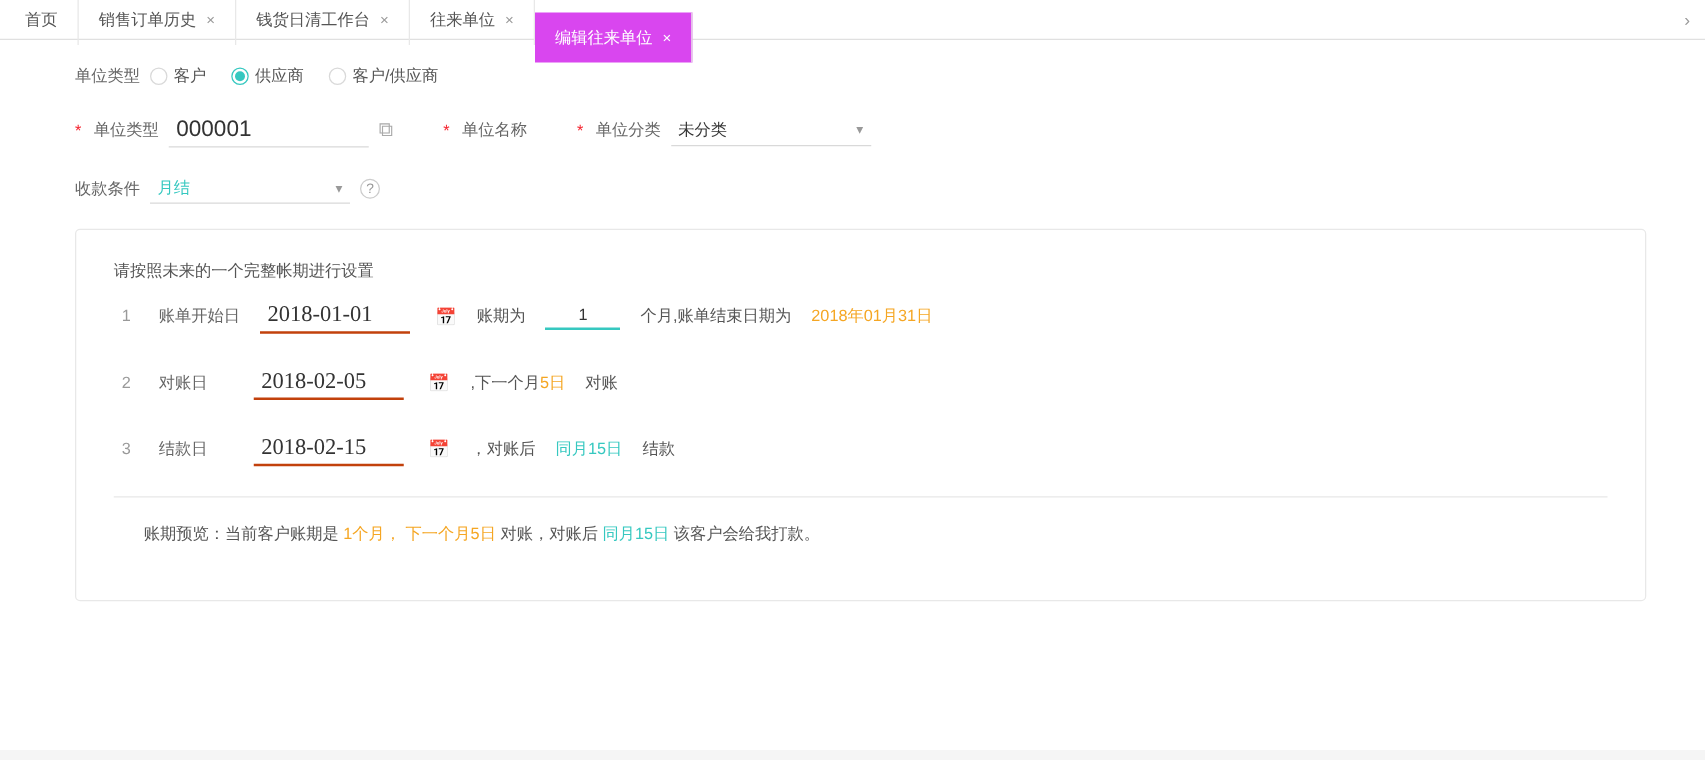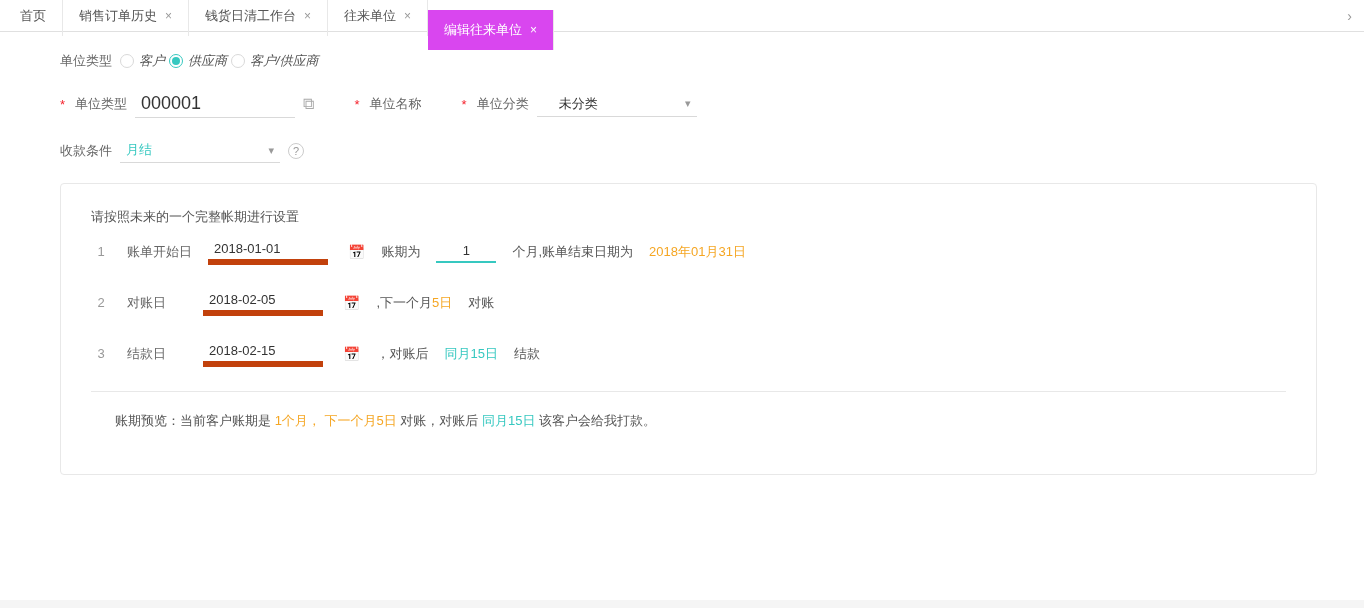--- a/index.html
+++ b/index.html
@@ -82,22 +82,21 @@
       font-size: 18px;
       outline: none;
       color: #333;
       width: 160px;
     }
 
     
     .radio-group {
       display: flex;
       align-items: center;
-      gap: 4px;
-      font-style: italic;
+      gap: 20px;
     }
     .radio-item {
       display: flex;
       align-items: center;
       gap: 5px;
       cursor: pointer;
       font-size: 13px;
       color: #555;
     }
     .radio-circle {
@@ -147,21 +146,20 @@
       border-bottom: 1px solid #d9d9d9;
       padding: 3px 6px;
       min-width: 160px;
       cursor: pointer;
       gap: 4px;
     }
     .select-unit-value {
       color: #333;
       font-size: 13px;
       flex: 1;
-      margin-left: 16px;
     }
     .help-icon {
       width: 16px;
       height: 16px;
       border-radius: 50%;
       border: 1px solid #ccc;
       display: flex;
       align-items: center;
       justify-content: center;
       font-size: 11px;
@@ -205,26 +203,27 @@
       flex-shrink: 0;
     }
     .step-label {
       color: #666;
       font-size: 13px;
       white-space: nowrap;
       min-width: 60px;
     }
     .step-date-input {
       border: none;
-      border-bottom: 6px solid #c2410c;
-      padding: 3px 6px;
-      font-size: 13px;
+      border-bottom: 2px solid #c2410c;
+      padding: 3px 6px;
+      font-size: 18px;
       color: #333;
       width: 120px;
       outline: none;
+      font-family: Liberation Serif, serif;
     }
     .step-text {
       font-size: 13px;
       color: #555;
     }
     .step-number-input {
       border: none;
       border-bottom: 2px solid #36c8c0;
       padding: 3px 6px;
       font-size: 13px;

